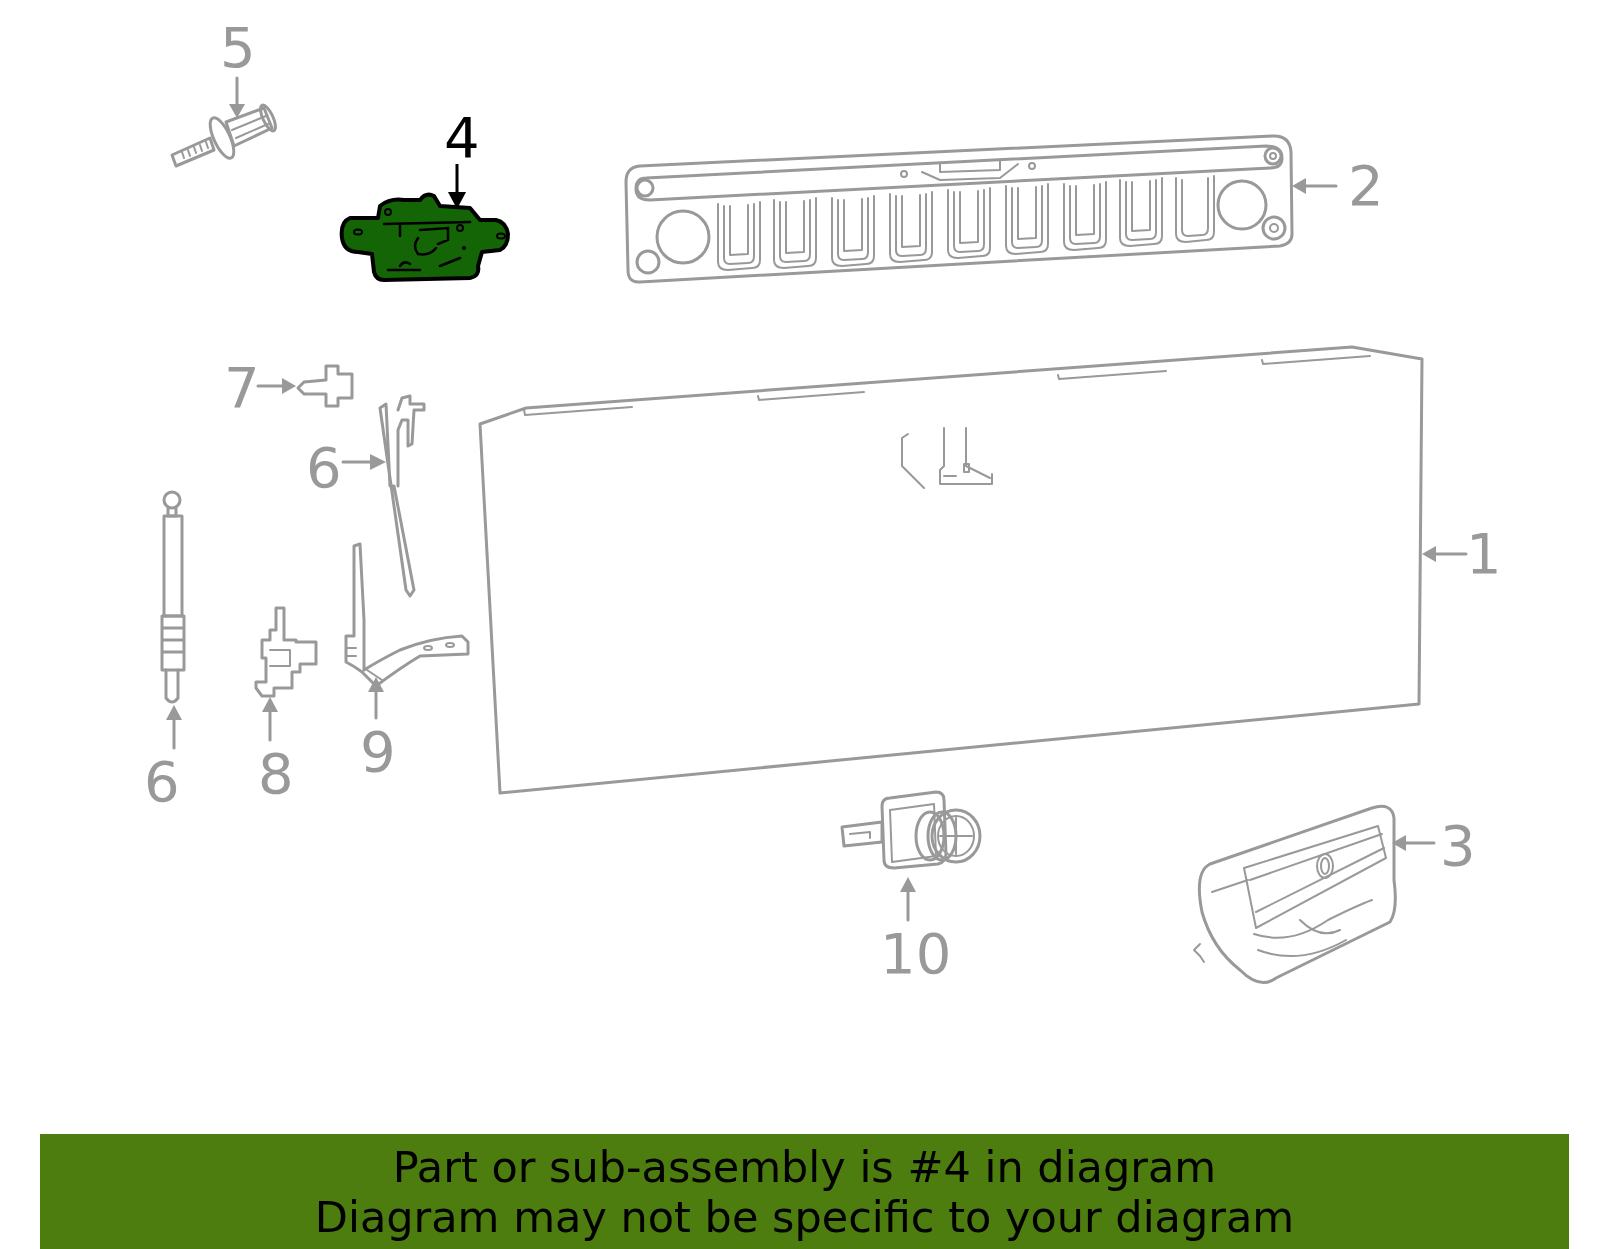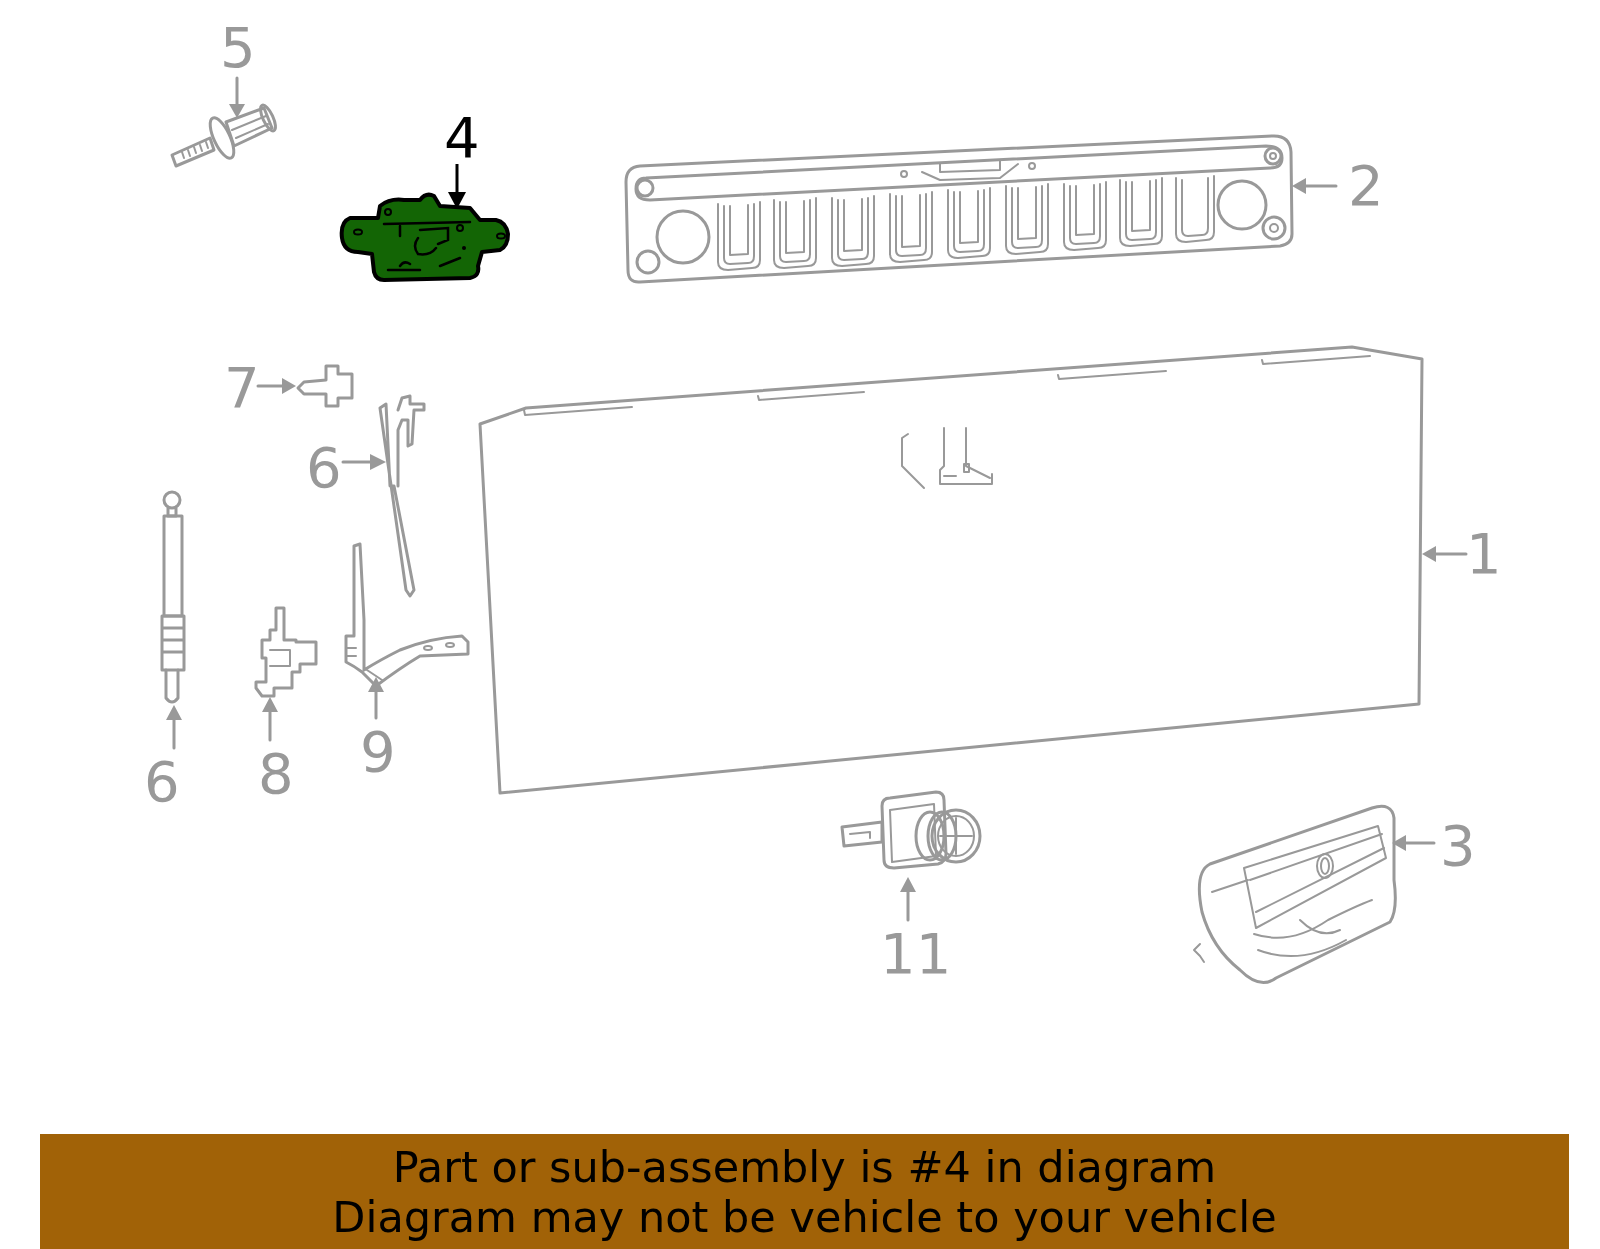--- a/index.html
+++ b/index.html
@@ -1,20 +1,20 @@
 <!DOCTYPE html>
 <html><head>
   <meta charset="utf-8">
   <style>
     html, body { margin: 0; padding: 0; background: #ffffff; }
     body { width: 1600px; height: 1249px; position: relative; overflow: hidden; font-family: "DejaVu Sans", sans-serif; }
     #diagram { position: absolute; left: 0; top: 0; width: 1600px; height: 1249px; }
     .callout { position: absolute; font-family: "DejaVu Sans", sans-serif; font-size: 56px; line-height: 1; color: #999999; }
     .callout.highlight { color: #000000; }
-    #banner { position: absolute; left: 40px; top: 1134px; width: 1529px; height: 115px; background: #a16207; display: flex; flex-direction: column; align-items: center; justify-content: center; }
+    #banner { position: absolute; left: 40px; top: 1134px; width: 1529px; height: 115px; background: #4d7c0f; display: flex; flex-direction: column; align-items: center; justify-content: center; }
     #banner .line { font-family: "DejaVu Sans", sans-serif; font-size: 43px; color: #000000; line-height: 50px; white-space: nowrap; }
     svg .g { fill: none; stroke: #999999; stroke-width: 3; stroke-linejoin: round; stroke-linecap: round; }
     svg .gt { fill: none; stroke: #999999; stroke-width: 2; stroke-linejoin: round; stroke-linecap: round; }
     svg .arrow { fill: #999999; }
     svg .arrowk { fill: #000000; }
   </style>
 </head>
 <body>
 
 <svg id="diagram" width="1600" height="1249" viewBox="0 0 1600 1249" xmlns="http://www.w3.org/2000/svg">
@@ -150,18 +150,18 @@
 <div class="callout" style="left:220px;top:20px;">5</div>
 <div class="callout highlight" style="left:444px;top:110px;">4</div>
 <div class="callout" style="left:1348px;top:158px;">2</div>
 <div class="callout" style="left:224px;top:360px;">7</div>
 <div class="callout" style="left:306px;top:440px;">6</div>
 <div class="callout" style="left:1466px;top:526px;">1</div>
 <div class="callout" style="left:360px;top:724px;">9</div>
 <div class="callout" style="left:144px;top:754px;">6</div>
 <div class="callout" style="left:258px;top:746px;">8</div>
 <div class="callout" style="left:1440px;top:818px;">3</div>
-<div class="callout" style="left:880px;top:926px;">11</div>
+<div class="callout" style="left:880px;top:926px;">10</div>
 
 <div id="banner">
   <div class="line">Part or sub-assembly is #4 in diagram</div>
-  <div class="line">Diagram may not be vehicle to your vehicle</div>
+  <div class="line">Diagram may not be specific to your diagram</div>
 </div>
 
 </body></html>

